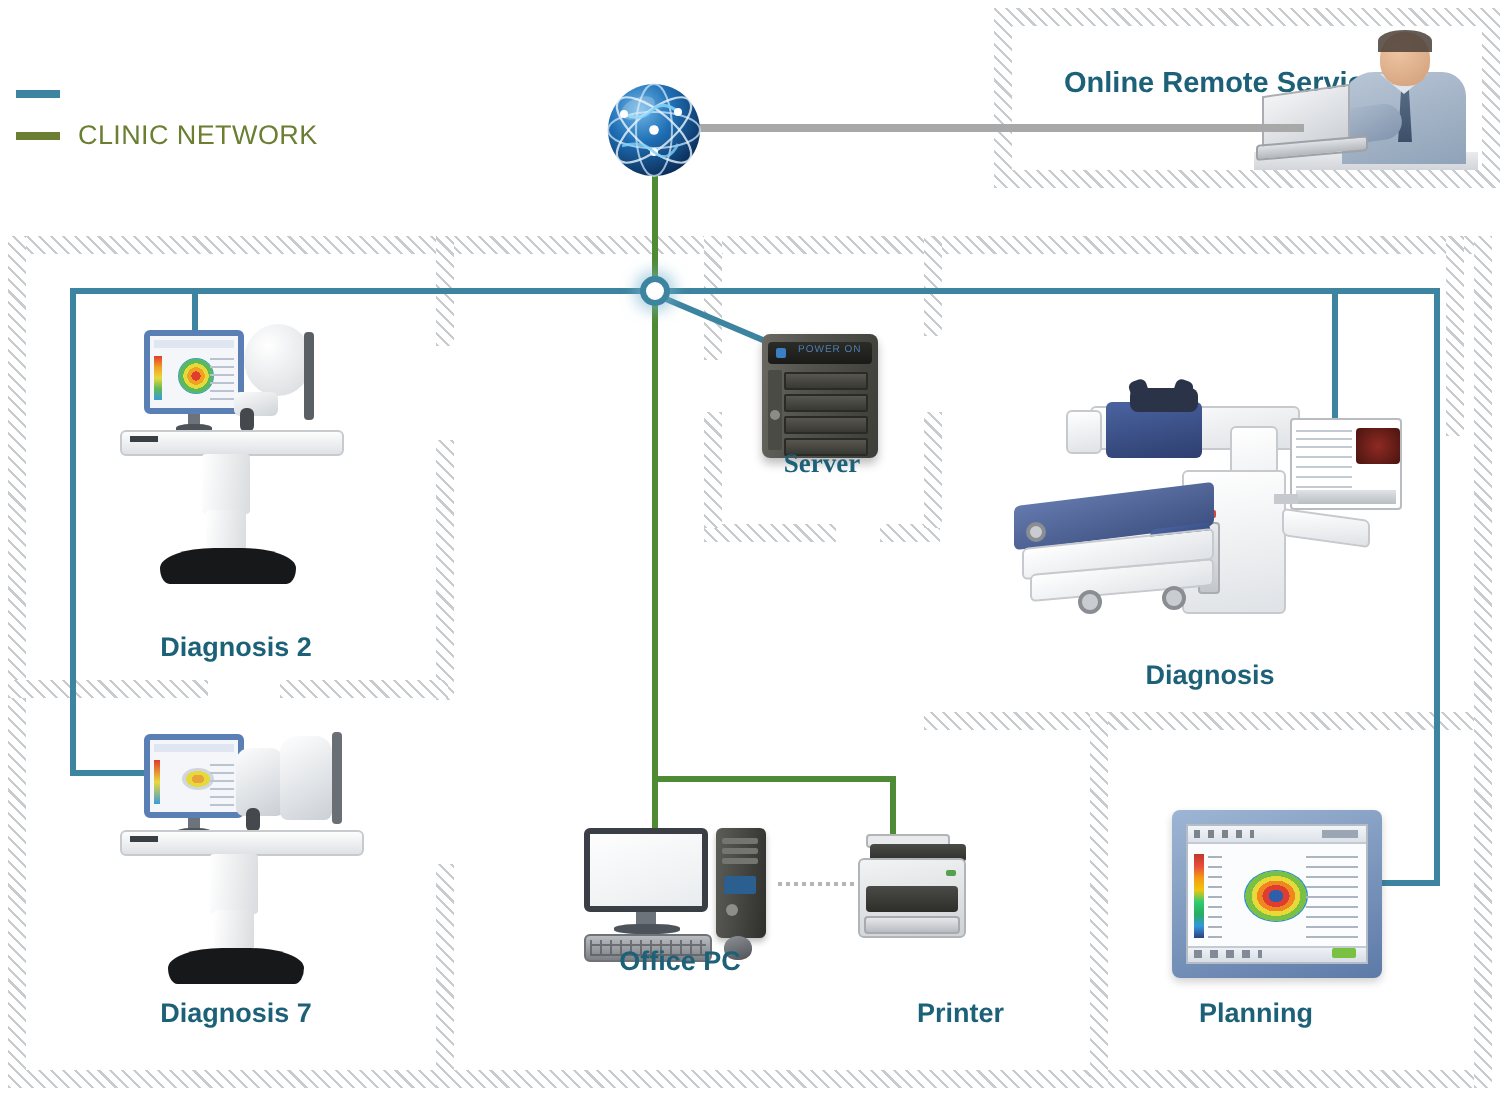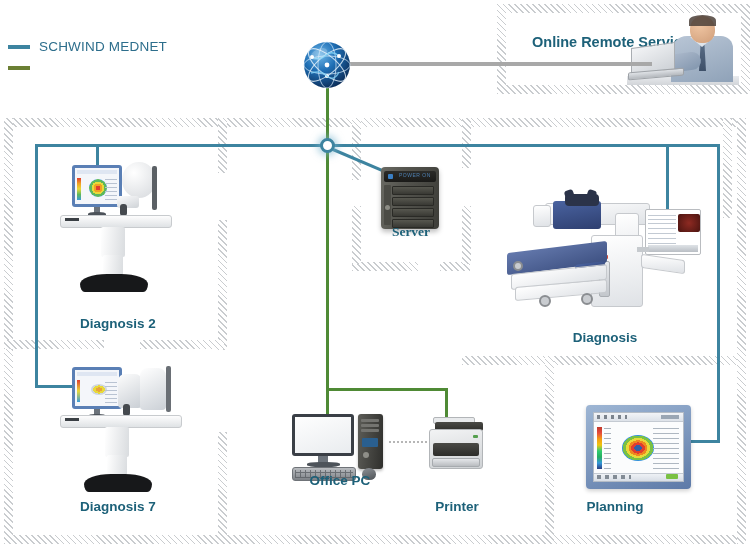--- a/index.html
+++ b/index.html
@@ -179,24 +179,24 @@
   }
 </style>
 </head>
 <body>
 
 <div id="stage">
 
   <div id="legend">
     <div class="legend-row">
       <span class="legend-swatch blue"></span>
-      <span class="legend-label blue">SCHWIND MEDNET</span>
     </div>
     <div class="legend-row">
       <span class="legend-swatch green"></span>
+      <span class="legend-label green">CLINIC NETWORK</span>
     </div>
   </div>
 
   <div id="remote-panel">
     <div id="remote-panel-inner">
       <div id="remote-title">Online Remote Services</div>
 
       <div style="position:absolute; right:2px; bottom:0; width:112px; height:72px;">
 
         <div style="position:absolute;left:0;bottom:0;width:112px;height:9px;background:linear-gradient(180deg,#e9ebee,#d2d5d9);"></div>
@@ -418,21 +418,21 @@
   <div class="dev-label" style="left:295px; top:473px; width:90px;">Office PC</div>
 
   <div class="device" style="left:427px; top:417px; width:58px; height:55px;">
     <div class="prn-tray" style="left:6px; top:0px; width:42px; height:7px;"></div>
     <div class="prn-dark" style="left:8px; top:5px; width:48px; height:9px;"></div>
     <div class="prn-base" style="left:2px; top:12px; width:54px; height:40px;"></div>
     <div class="prn-dark" style="left:6px; top:26px; width:46px; height:13px;"></div>
     <div style="position:absolute;left:5px;top:41px;width:48px;height:9px;background:linear-gradient(180deg,#e5e7ea,#b9bcc0);border:1px solid #a7abaf;border-radius:2px;"></div>
     <div style="position:absolute;left:46px;top:18px;width:5px;height:3px;background:#55a04e;border-radius:1px;"></div>
   </div>
-  <div class="dev-label" style="left:412px; top:499px; width:90px;">Printer</div>
+  <div class="dev-label" style="left:412px; top:499px; width:90px;text-align:right;">Printer</div>
 
   <div id="planning-mon">
     <div id="planning-screen">
 
       <div style="position:absolute;left:0;top:0;right:0;height:9px;background:linear-gradient(180deg,#f2f4f7,#dde2e9);border-bottom:1px solid #c4cad2;"></div>
       <div style="position:absolute;left:3px;top:2px;width:30px;height:4px;
                   background-image:repeating-linear-gradient(90deg,#7b838d 0 3px,transparent 3px 7px);"></div>
       <div style="position:absolute;right:4px;top:2px;width:18px;height:4px;background:#9aa6b4;"></div>
 
       <div style="position:absolute;left:3px;top:14px;width:5px;height:42px;
@@ -447,15 +447,15 @@
 
       <div style="position:absolute;right:4px;top:13px;width:26px;height:48px;
                   background-image:repeating-linear-gradient(0deg,#aeb7c1 0 1px,transparent 1px 5px);"></div>
 
       <div style="position:absolute;left:0;bottom:0;right:0;height:8px;background:linear-gradient(180deg,#eef1f5,#d8dee6);border-top:1px solid #c4cad2;"></div>
       <div style="position:absolute;left:3px;bottom:2px;width:34px;height:4px;
                   background-image:repeating-linear-gradient(90deg,#828b95 0 4px,transparent 4px 8px);"></div>
       <div style="position:absolute;right:5px;bottom:2px;width:12px;height:5px;background:#7ac143;border-radius:1px;"></div>
     </div>
   </div>
-  <div class="dev-label" style="left:570px; top:499px; width:90px;">Planning</div>
+  <div class="dev-label" style="left:583px; top:499px; width:90px;">Planning</div>
 
 </div>
 
 </body></html>

